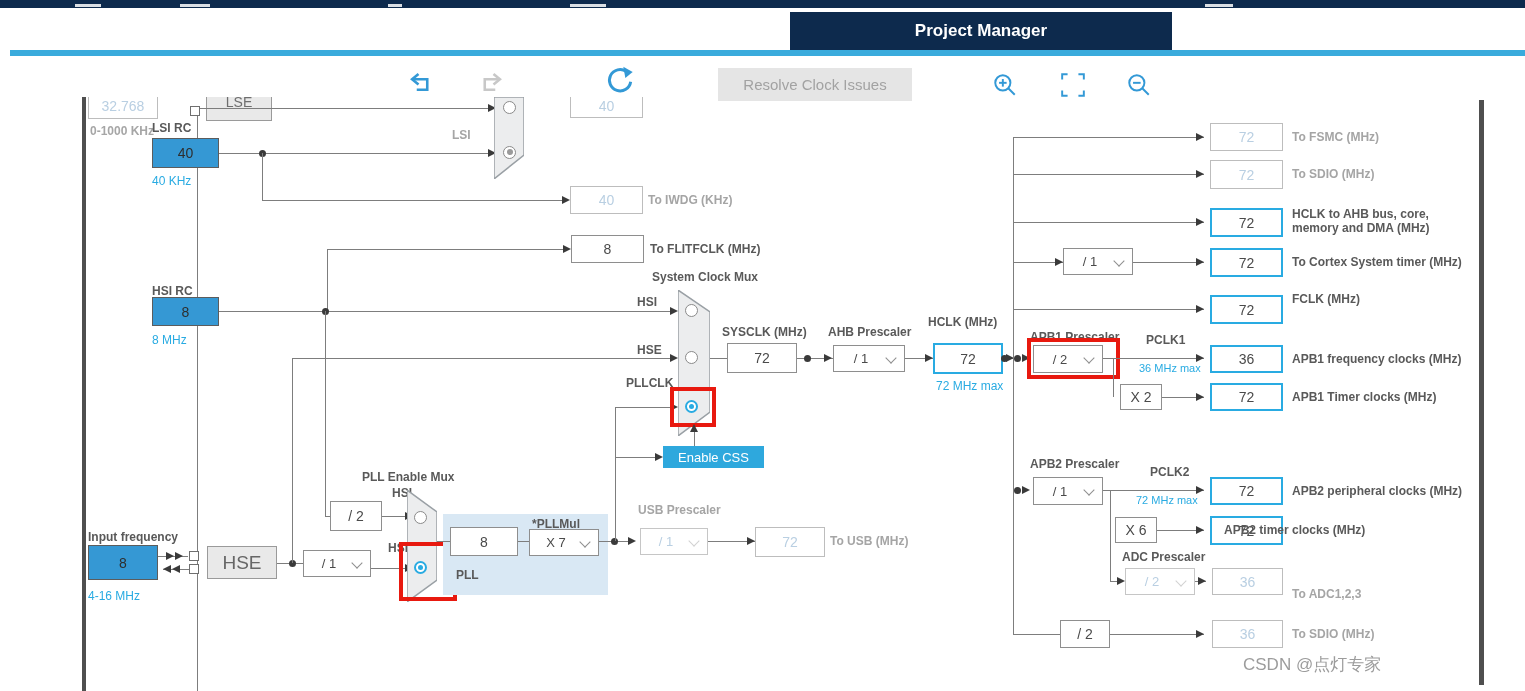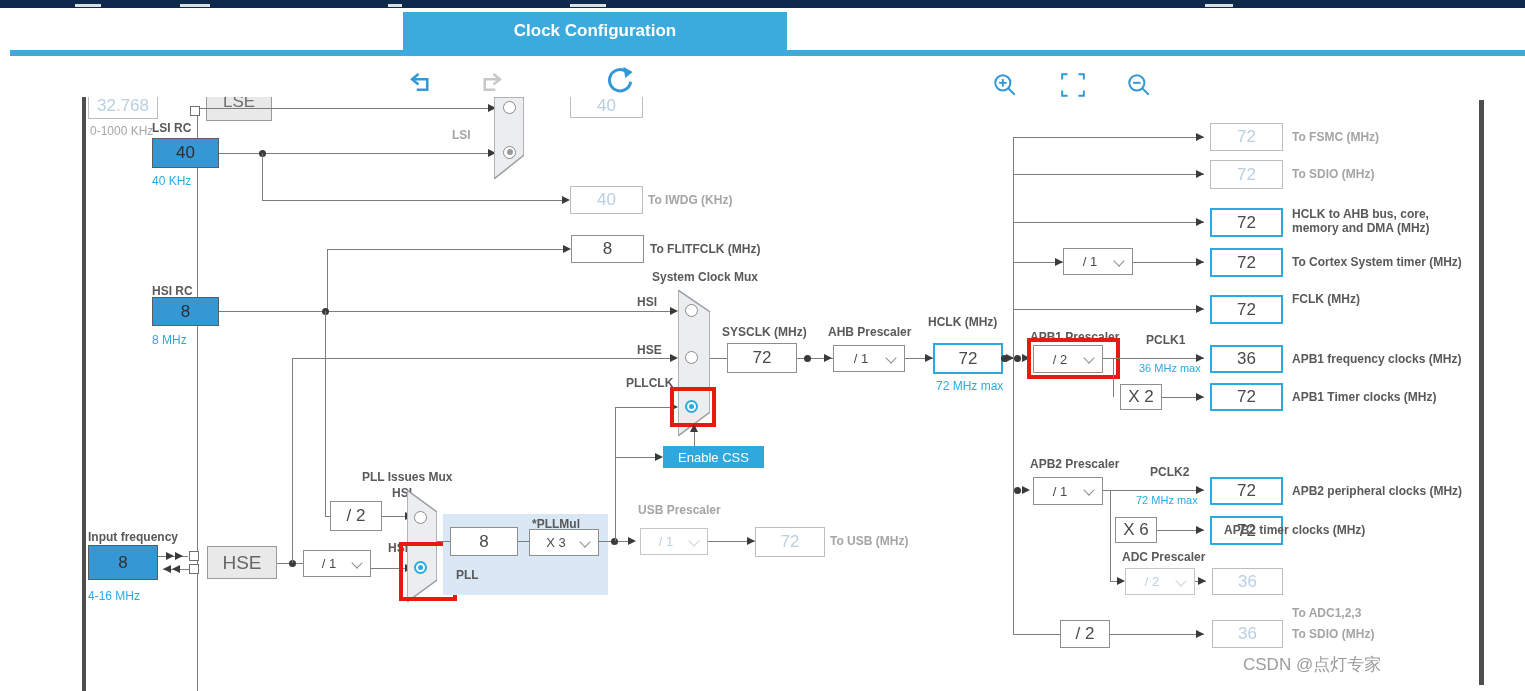--- a/index.html
+++ b/index.html
@@ -12,21 +12,21 @@
   .tab{position:absolute;top:12px;height:38px;background:#0d2a4d;color:#fff;display:flex;
        align-items:center;justify-content:center;font-size:17px;font-weight:bold;cursor:pointer;}
   .tab.active{background:#3aabdc;}
   .tabstrip{position:absolute;left:10px;top:50px;width:1515px;height:6px;background:#3aabdc;}
   
   .toolbtn{position:absolute;cursor:pointer;}
   .resolve{position:absolute;left:718px;top:68px;width:194px;height:33px;background:#e5e5e5;
            color:#a2a2a2;font-size:15px;display:flex;align-items:center;justify-content:center;}
   
   .vbox{position:absolute;background:#fff;border:1px solid #8e8e8e;display:flex;align-items:center;
-        justify-content:center;font-size:17px;color:#4a4a4a;box-sizing:border-box;}
+        justify-content:center;font-size:14px;color:#4a4a4a;box-sizing:border-box;}
   .vbox.hl{border:2px solid #29abe2;}
   .vbox.dis{border:1px solid #bdbdbd;color:#b9cfe2;}
   .vbox.fill{background:#3598d4;border:1px solid #5c5c5c;color:#2e2e2e;}
   .vbox.graybox{background:#e9e9e9;border:1px solid #9a9a9a;color:#6e6e6e;}
   .vbox.cut{border-top:none;overflow:hidden;}
   .dd{position:absolute;background:#fff;border:1px solid #8e8e8e;font-size:13px;color:#4a4a4a;
       display:flex;align-items:center;justify-content:center;padding-right:16px;box-sizing:border-box;cursor:pointer;}
   .dd::after{content:"";position:absolute;right:9px;top:8px;width:7px;height:7px;
       border-right:1.8px solid #8e8e8e;border-bottom:1.8px solid #8e8e8e;transform:rotate(45deg);}
   .dd.dis{border-color:#c6c6c6;color:#b9cfe2;}
@@ -64,41 +64,42 @@
 
 <div class="stage">
 
   <div class="topbar"></div>
   <div class="topdash" style="left:75px;width:26px;"></div>
   <div class="topdash" style="left:180px;width:30px;"></div>
   <div class="topdash" style="left:388px;width:14px;"></div>
   <div class="topdash" style="left:570px;width:36px;"></div>
   <div class="topdash" style="left:1205px;width:28px;"></div>
 
-  <div class="tab active" style="left:403px;width:384px;">Clock Configuration</div>
+  <div class="tab" style="left:790px;width:382px;">Project Manager</div>
   <div class="tabstrip"></div>
 
   <div class="toolbtn" style="left:408px;top:70px;width:28px;height:28px;">
     <svg width="28" height="28" viewBox="0 0 24 24">
         <path d="M9 3.5 L3.5 8 L9 12.5" fill="none" stroke="#3399d6" stroke-width="2.2"></path>
         <path d="M3.5 8 H16.5 V17 H7.5" fill="none" stroke="#3399d6" stroke-width="2.2"></path>
       </svg>
   </div>
   <div class="toolbtn" style="left:476px;top:70px;width:28px;height:28px;">
     <svg width="28" height="28" viewBox="0 0 24 24">
         <path d="M15 3.5 L20.5 8 L15 12.5" fill="none" stroke="#c8c8c8" stroke-width="2.2"></path>
         <path d="M20.5 8 H7.5 V17 H16.5" fill="none" stroke="#c8c8c8" stroke-width="2.2"></path>
       </svg>
   </div>
   <div class="toolbtn" style="left:604px;top:66px;width:32px;height:32px;">
     <svg width="32" height="32" viewBox="0 0 24 24">
         <path d="M16.8 4.2 A8 8 0 1 0 20 11.8" fill="none" stroke="#3399d6" stroke-width="2.2"></path>
         <polygon points="14.5,0.5 21.5,4.5 16,9" fill="#3399d6"></polygon>
       </svg>
   </div>
+  <div class="resolve">Resolve Clock Issues</div>
   <div class="toolbtn" style="left:992px;top:72px;width:26px;height:26px;">
     <svg width="26" height="26" viewBox="0 0 24 24">
         <circle cx="10" cy="10" r="7" fill="none" stroke="#3399d6" stroke-width="1.8"></circle>
         <line x1="15" y1="15" x2="21" y2="21" stroke="#3399d6" stroke-width="1.8"></line>
         <line x1="6.5" y1="10" x2="13.5" y2="10" stroke="#3399d6" stroke-width="1.8"></line>
         <line x1="10" y1="6.5" x2="10" y2="13.5" stroke="#3399d6" stroke-width="1.8"></line>
       </svg>
   </div>
   <div class="toolbtn" style="left:1060px;top:72px;width:26px;height:26px;">
     <svg width="26" height="26" viewBox="0 0 24 24">
@@ -113,21 +114,21 @@
       </svg>
   </div>
 
   <div class="sidebar" style="left:82px;top:97px;height:594px;"></div>
   <div class="sidebar" style="left:1479px;top:100px;height:585px;width:5px;"></div>
   <div class="wv" style="left:197px;top:112px;height:579px;"></div>
 
   <div class="vbox dis cut" style="left:88px;top:97px;width:70px;height:22px;">
       <span class="cliptxt" style="margin-top:-4px;">32.768</span>
     </div>
-  <div class="note" style="left:90px;top:124px;">0-1000 KHz</div>
+  <div class="note" style="left:90px;top:124px;font-weight:bold;">0-1000 KHz</div>
   <div class="sq" style="left:190px;top:106px;"></div>
   <div class="vbox graybox cut" style="left:206px;top:97px;width:66px;height:24px;">
       <span class="cliptxt" style="margin-top:-14px;">LSE</span>
     </div>
 
   <div class="wh" style="left:200px;top:108px;width:288px;"></div>
   <div class="ar" style="left:488px;top:104px;"></div>
 
   <div class="lbl" style="left:152px;top:121px;">LSI RC</div>
   <div class="vbox fill" style="left:152px;top:138px;width:67px;height:30px;">40</div>
@@ -188,36 +189,36 @@
   <div class="dd" style="left:303px;top:550px;width:68px;height:27px;">/ 1</div>
   <div class="wh" style="left:371px;top:568px;width:41px;"></div>
   <div class="ar" style="left:405px;top:564px;"></div>
   <div class="lbl" style="left:388px;top:541px;">HSE</div>
 
   <div class="wh" style="left:325px;top:516px;width:5px;"></div>
   <div class="vbox" style="left:330px;top:501px;width:52px;height:30px;">/ 2</div>
   <div class="wh" style="left:382px;top:516px;width:30px;"></div>
   <div class="ar" style="left:405px;top:512px;"></div>
   <div class="lbl" style="left:392px;top:486px;">HSI</div>
-  <div class="lbl" style="left:362px;top:470px;">PLL Issues Mux</div>
+  <div class="lbl" style="left:362px;top:470px;">PLL Enable Mux</div>
   <div class="abs" style="left:407px;top:490px;">
     <svg width="30" height="112">
         <polygon points="0,0 30,22 30,90 0,112" fill="#ecedee" stroke="#9aa0a5" stroke-width="1.5"></polygon>
       </svg>
   </div>
   <div class="radio" style="left:414px;top:511px;"></div>
   <div class="radio selblue" style="left:414px;top:561px;"></div>
   <div class="redbox" style="left:399px;top:542px;width:58px;height:59px;"></div>
 
   <div class="pllzone" style="left:443px;top:514px;width:165px;height:81px;"></div>
   <div class="lbl" style="left:532px;top:517px;">*PLLMul</div>
   <div class="wh" style="left:437px;top:541px;width:13px;"></div>
   <div class="vbox" style="left:450px;top:527px;width:68px;height:29px;">8</div>
   <div class="wh" style="left:518px;top:541px;width:11px;"></div>
-  <div class="dd" style="left:529px;top:529px;width:70px;height:27px;">X 3</div>
+  <div class="dd" style="left:529px;top:529px;width:70px;height:27px;">X 7</div>
   <div class="lbl" style="left:456px;top:568px;">PLL</div>
   <div class="wh" style="left:599px;top:541px;width:35px;"></div>
   <div class="dot" style="left:611px;top:538px;"></div>
   <div class="ar" style="left:628px;top:537px;"></div>
   <div class="wv" style="left:615px;top:407px;height:134px;"></div>
   <div class="wh" style="left:615px;top:407px;width:55px;"></div>
   <div class="ar" style="left:670px;top:403px;"></div>
 
   <div class="lbl" style="left:652px;top:270px;">System Clock Mux</div>
   <div class="abs" style="left:678px;top:290px;">
@@ -320,21 +321,21 @@
   <div class="vbox hl" style="left:1210px;top:516px;width:73px;height:29px;">72</div>
   <div class="lbl" style="left:1224px;top:523px;">APB2 timer clocks (MHz)</div>
 
   <div class="lbl" style="left:1122px;top:550px;">ADC Prescaler</div>
   <div class="wh" style="left:1110px;top:581px;width:8px;"></div>
   <div class="ar" style="left:1117px;top:577px;"></div>
   <div class="dd dis" style="left:1125px;top:568px;width:70px;height:27px;">/ 2</div>
   <div class="wh" style="left:1195px;top:581px;width:11px;"></div>
   <div class="ar" style="left:1198px;top:577px;"></div>
   <div class="vbox dis" style="left:1212px;top:568px;width:71px;height:27px;">36</div>
-  <div class="lbl gray" style="left:1292px;top:606px;">To ADC1,2,3</div>
+  <div class="lbl gray" style="left:1292px;top:587px;">To ADC1,2,3</div>
 
   <div class="wh" style="left:1013px;top:634px;width:47px;"></div>
   <div class="vbox" style="left:1060px;top:620px;width:50px;height:28px;">/ 2</div>
   <div class="wh" style="left:1110px;top:634px;width:94px;"></div>
   <div class="ar" style="left:1196px;top:630px;"></div>
   <div class="vbox dis" style="left:1212px;top:620px;width:71px;height:28px;">36</div>
   <div class="lbl gray" style="left:1292px;top:627px;">To SDIO (MHz)</div>
 
   <div class="lbl gray" style="left:638px;top:503px;">USB Prescaler</div>
   <div class="dd dis" style="left:640px;top:528px;width:68px;height:27px;">/ 1</div>

